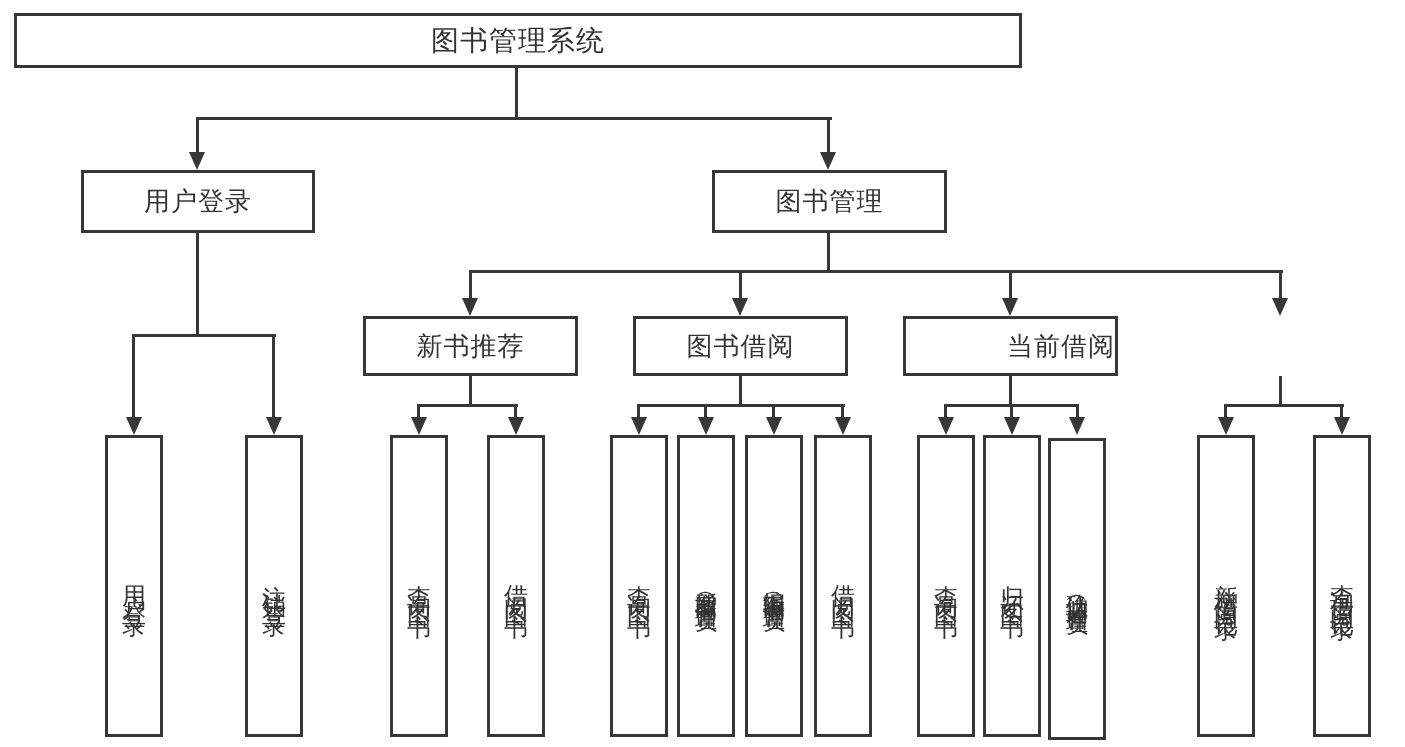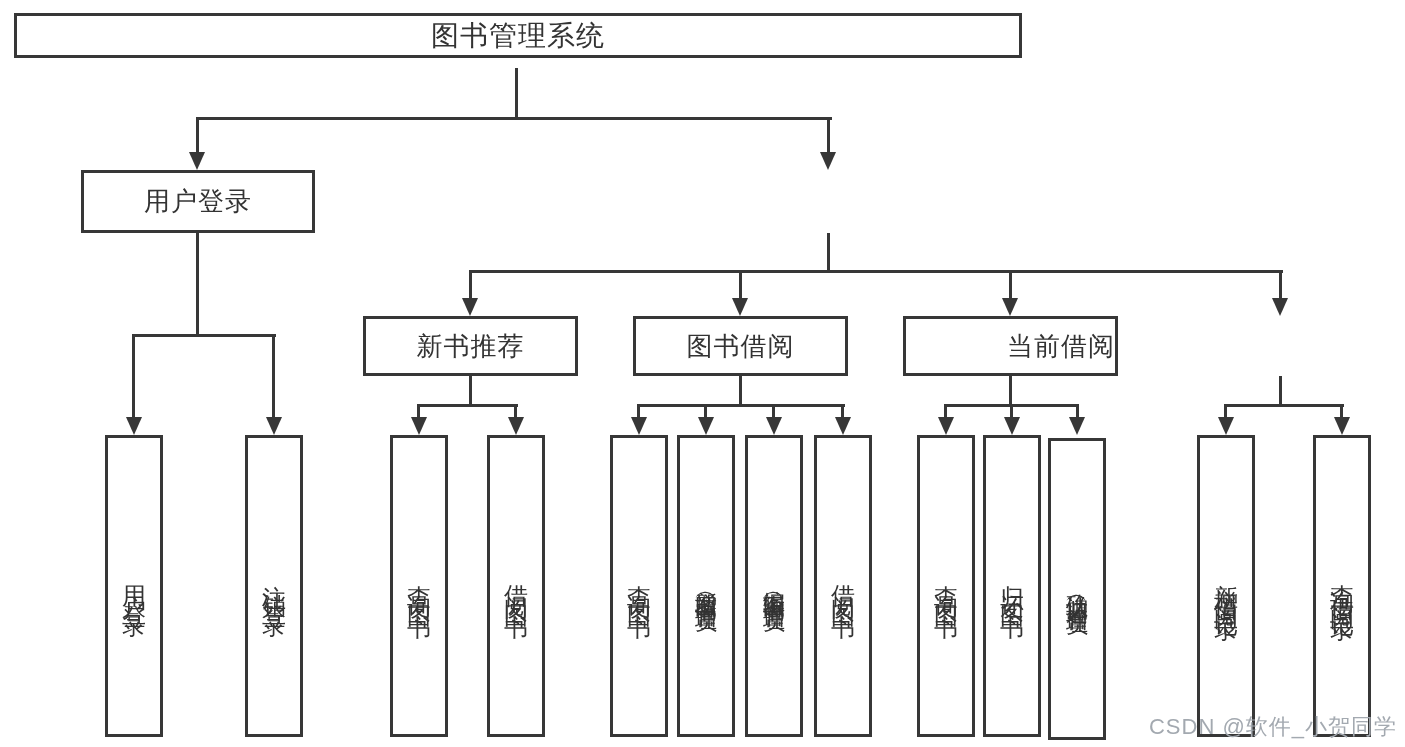--- a/index.html
+++ b/index.html
@@ -27,33 +27,36 @@
   .watermark{
     position:absolute;right:8px;bottom:5px;z-index:10;
     font-size:22px;color:#a3a9b0;letter-spacing:1px;white-space:nowrap;
   }
 </style>
 </head>
 <body>
 
 <div id="stage">
 
-  <div class="box root" style="left:14px;top:13px;width:1008px;height:45px;">
+  <div class="box root" style="left:14px;top:13px;width:1008px;height:55px;">
     <span class="hlabel">图书管理系统</span>
   </div>
 
   <div class="line" style="left:515px;top:68px;width:3px;height:51px;"></div>
   <div class="line" style="left:196px;top:117px;width:636px;height:3px;"></div>
   <div class="line" style="left:196px;top:117px;width:3px;height:38px;"></div>
   <div class="ah" style="left:189px;top:152px;"></div>
   <div class="line" style="left:827px;top:117px;width:3px;height:38px;"></div>
   <div class="ah" style="left:820px;top:152px;"></div>
 
   <div class="box" style="left:81px;top:170px;width:234px;height:63px;">
     <span class="hlabel">用户登录</span>
+  </div>
+  <div class="box" style="left:712px;top:170px;width:235px;height:63px;">
+    <span class="hlabel">图书管理</span>
   </div>
 
   <div class="line" style="left:196px;top:233px;width:3px;height:104px;"></div>
   <div class="line" style="left:132px;top:334px;width:144px;height:3px;"></div>
   <div class="line" style="left:132px;top:334px;width:3px;height:85px;"></div>
   <div class="ah" style="left:126px;top:417px;"></div>
   <div class="line" style="left:272px;top:334px;width:3px;height:85px;"></div>
   <div class="ah" style="left:266px;top:417px;"></div>
 
   <div class="line" style="left:827px;top:233px;width:3px;height:40px;"></div>
@@ -148,15 +151,14 @@
     <span class="vtext long">确认归还（管理员）</span>
   </div>
 
   <div class="box" style="left:1197px;top:435px;width:58px;height:302px;">
     <span class="vtext" style="letter-spacing:7px;">新增借阅记录</span>
   </div>
   <div class="box" style="left:1313px;top:435px;width:58px;height:302px;">
     <span class="vtext" style="letter-spacing:7px;">查询借阅记录</span>
   </div>
 
-  <div class="watermark">CSDN @软件_小贺同学</div>
 
 </div>
 
 </body></html>

